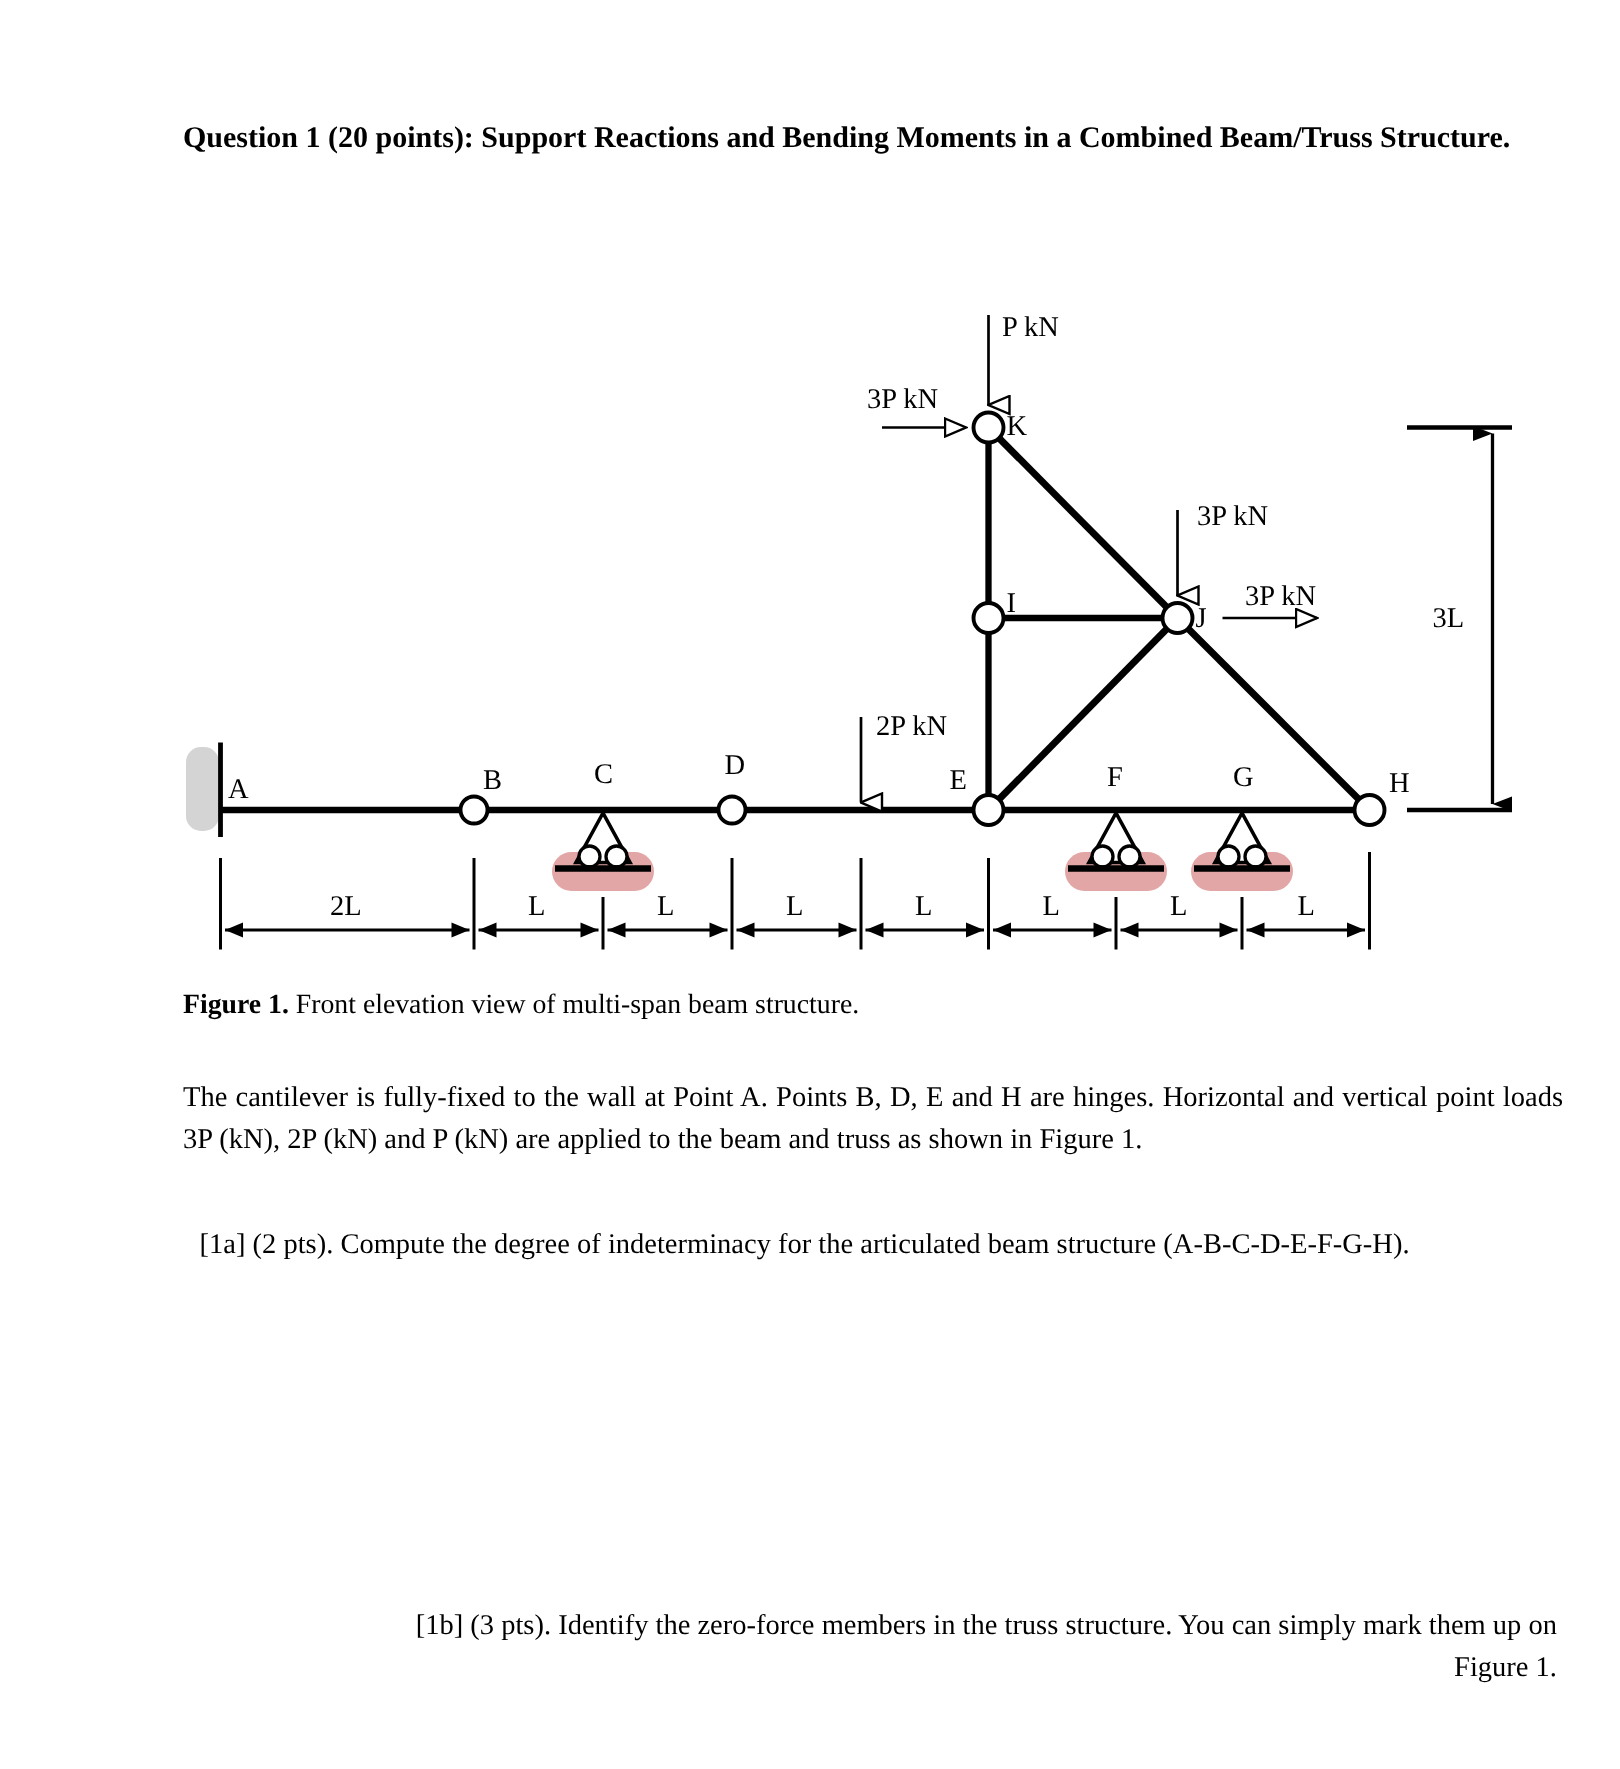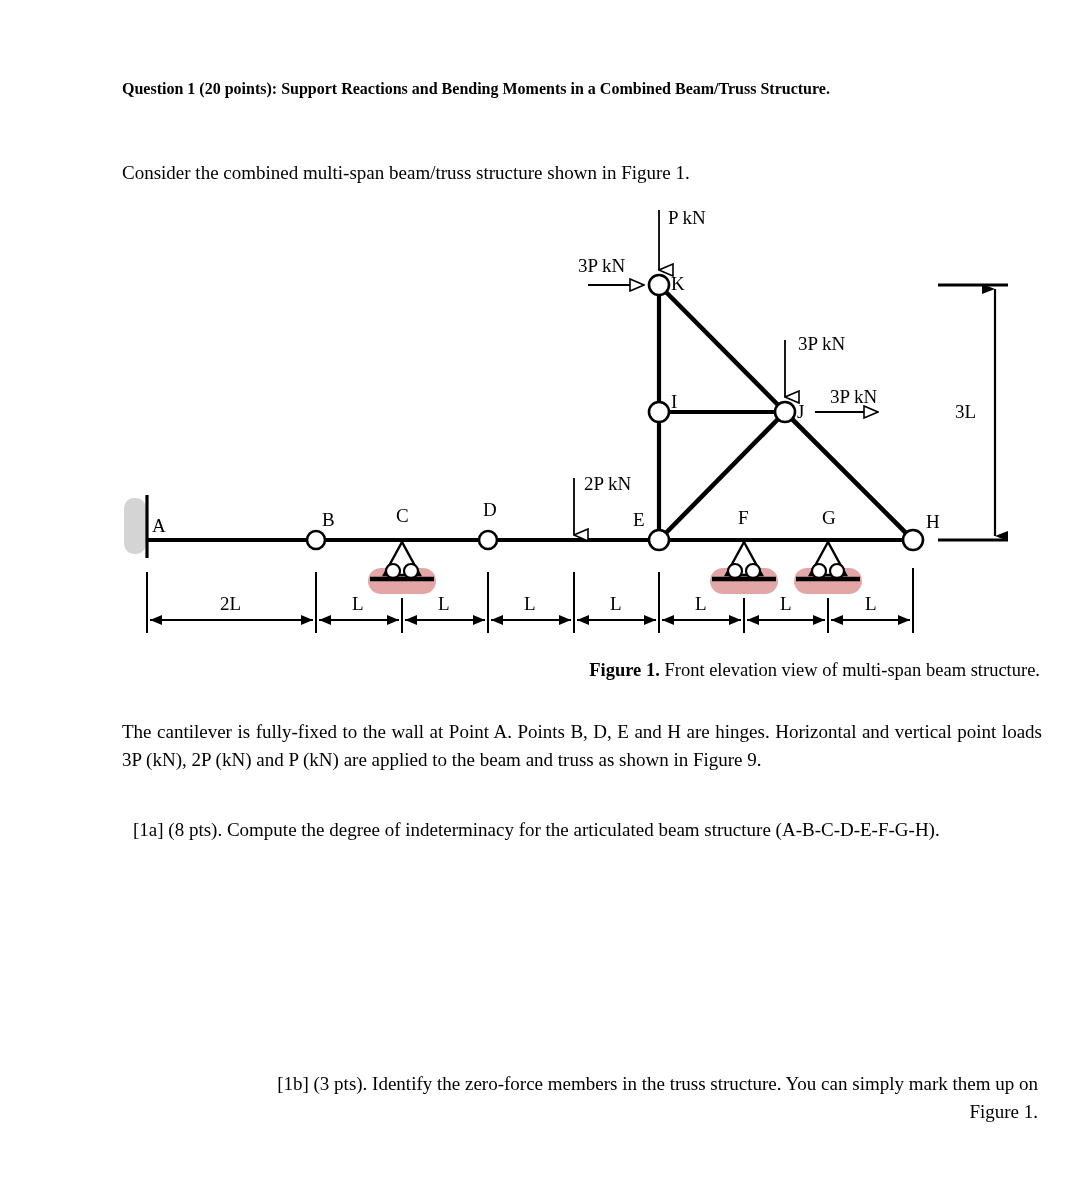--- a/index.html
+++ b/index.html
@@ -6,30 +6,30 @@
   body{
     width:1080px;height:1179px;background:#ffffff;
     font-family:"Liberation Serif", serif;
     color:#000;position:relative;overflow:hidden;
   }
   .page{position:absolute;left:0;top:0;width:1080px;height:1179px;}
 
   
   .title{
     position:absolute;left:122px;top:78px;width:918px;
-    font-size:16px;font-weight:bold;line-height:1.42;
+    font-size:20px;font-weight:bold;line-height:1.42;
     text-align:justify;
   }
   .intro{
     position:absolute;left:122px;top:160px;width:918px;
     font-size:19px;line-height:1.4;
   }
   .figcaption{
     position:absolute;left:122px;top:660px;width:918px;
-    font-size:18.5px;text-align:right;
+    font-size:18.5px;text-align:left;
   }
   .figcaption b{font-weight:bold;}
   .para{
     position:absolute;left:122px;top:718px;width:920px;
     font-size:19px;line-height:1.45;text-align:justify;
   }
   .qitem{
     position:absolute;font-size:19px;line-height:1.45;
   }
   .qitem b{font-weight:normal;}
@@ -42,21 +42,20 @@
   svg{display:block;}
   .lbl{font-family:"Liberation Serif", serif;font-size:19px;fill:#000;}
 </style>
 </head>
 <body>
 
 <div class="page">
 
   <div class="title">Question 1 (20 points): Support Reactions and Bending Moments in a Combined Beam/Truss Structure.</div>
 
-  <div class="intro">Consider the combined multi-span beam/truss structure shown in Figure 1.</div>
 
   <div class="figure">
     <svg width="1080" height="460" viewBox="0 0 1080 460" xmlns="http://www.w3.org/2000/svg">
       <defs>
 
         <marker id="openArrowDown" markerWidth="14" markerHeight="16" refX="7" refY="15" orient="auto" markerUnits="userSpaceOnUse">
           <path d="M1,1 L13,1 L7,15 Z" fill="#ffffff" stroke="#000" stroke-width="1.6"></path>
         </marker>
         <marker id="openArrowRight" markerWidth="16" markerHeight="14" refX="15" refY="7" orient="auto" markerUnits="userSpaceOnUse">
           <path d="M1,1 L15,7 L1,13 Z" fill="#ffffff" stroke="#000" stroke-width="1.6"></path>
@@ -211,24 +210,24 @@
         <text class="lbl" x="780" y="420">L</text>
         <text class="lbl" x="865" y="420">L</text>
       </g>
     </svg>
   </div>
 
   <div class="figcaption">
     <b>Figure 1.</b><span> Front elevation view of multi-span beam structure.</span>
   </div>
 
-  <div class="para">The cantilever is fully-fixed to the wall at Point A. Points B, D, E and H are hinges. Horizontal and vertical point loads 3P (kN), 2P (kN) and P (kN) are applied to the beam and truss as shown in Figure 9.</div>
+  <div class="para">The cantilever is fully-fixed to the wall at Point A. Points B, D, E and H are hinges. Horizontal and vertical point loads 3P (kN), 2P (kN) and P (kN) are applied to the beam and truss as shown in Figure 1.</div>
 
   <div class="qitem" id="q1a">
-    <b>[1a]</b><span> (8 pts). Compute the degree of indeterminacy for the articulated beam structure (A-B-C-D-E-F-G-H).</span>
+    <b>[1a]</b><span> (2 pts). Compute the degree of indeterminacy for the articulated beam structure (A-B-C-D-E-F-G-H).</span>
   </div>
 
   <div class="qitem" id="q1b">
     <b>[1b]</b><span> (3 pts).  Identify the zero-force members in the truss structure.  You can simply mark them up on</span>
     <span class="cont">Figure 1.</span>
   </div>
 
 </div>
 
 </body></html>

